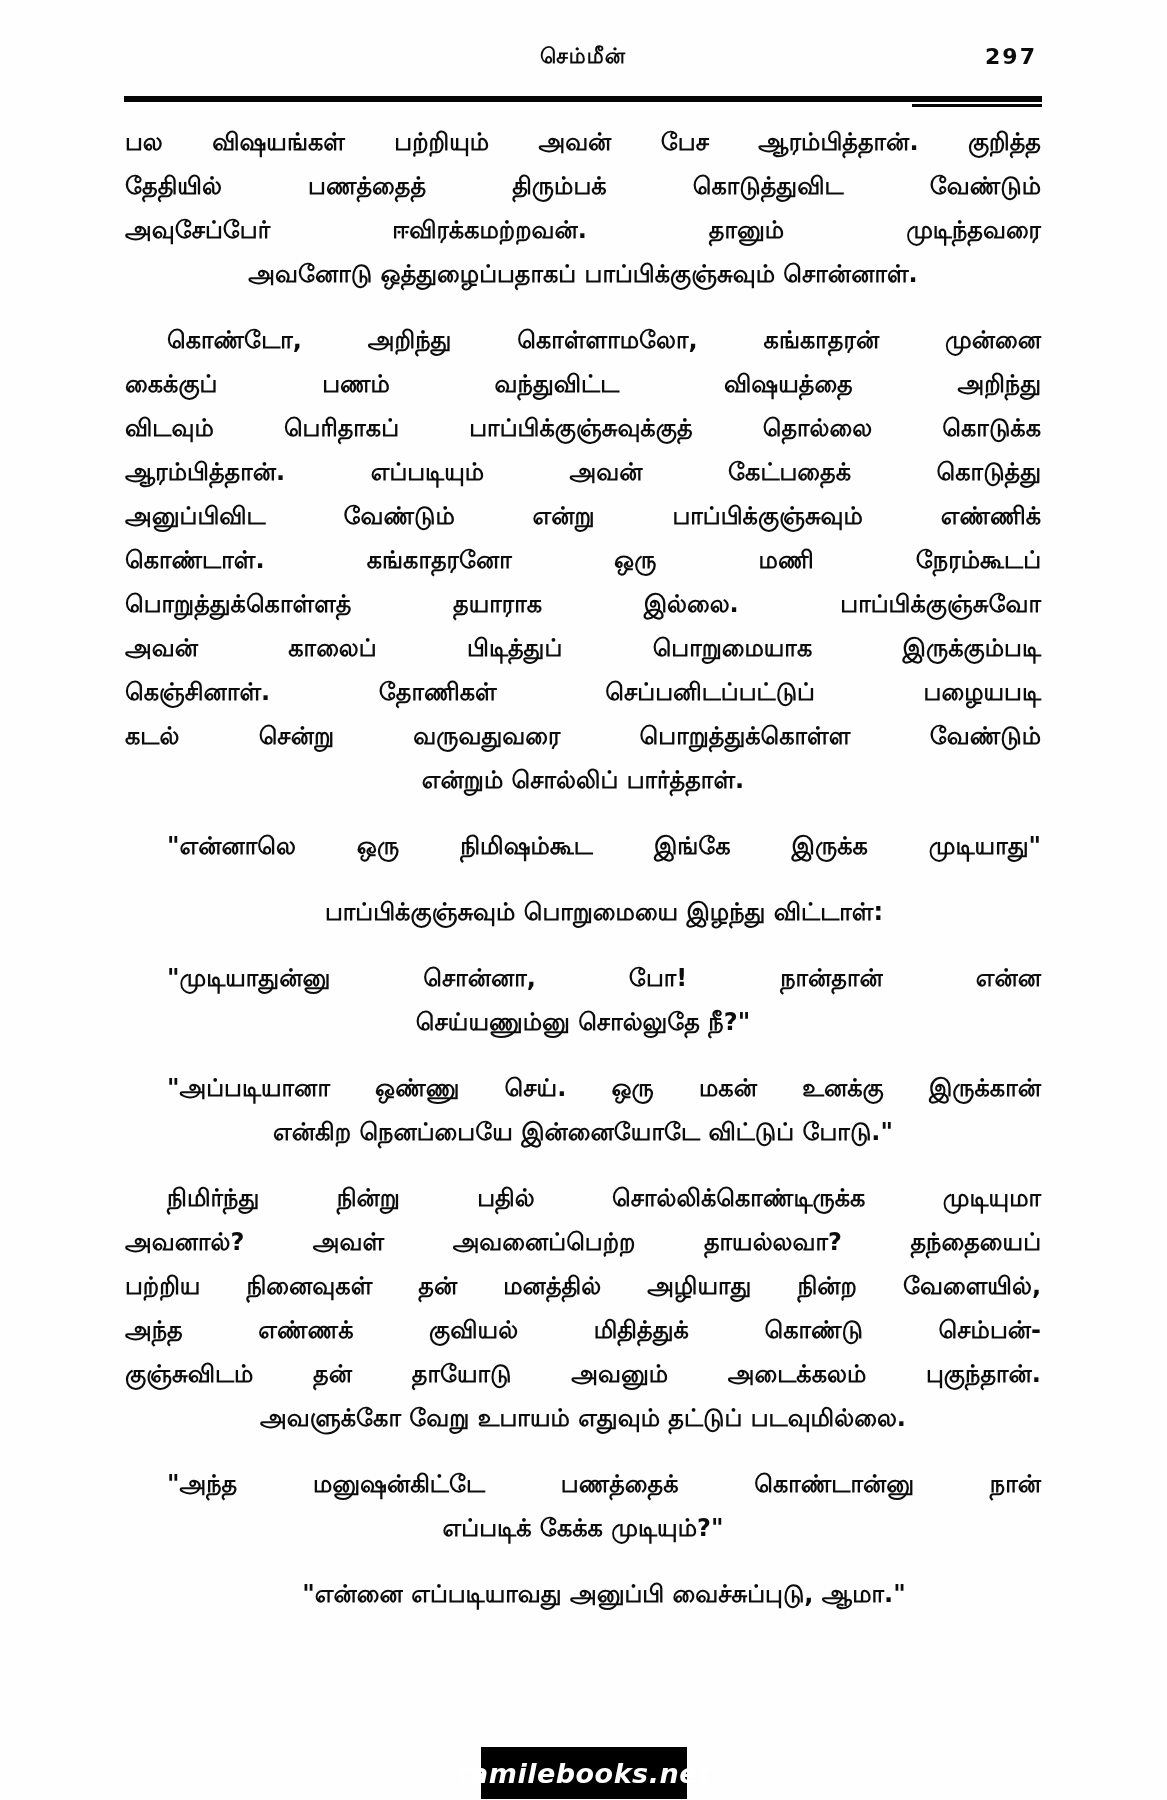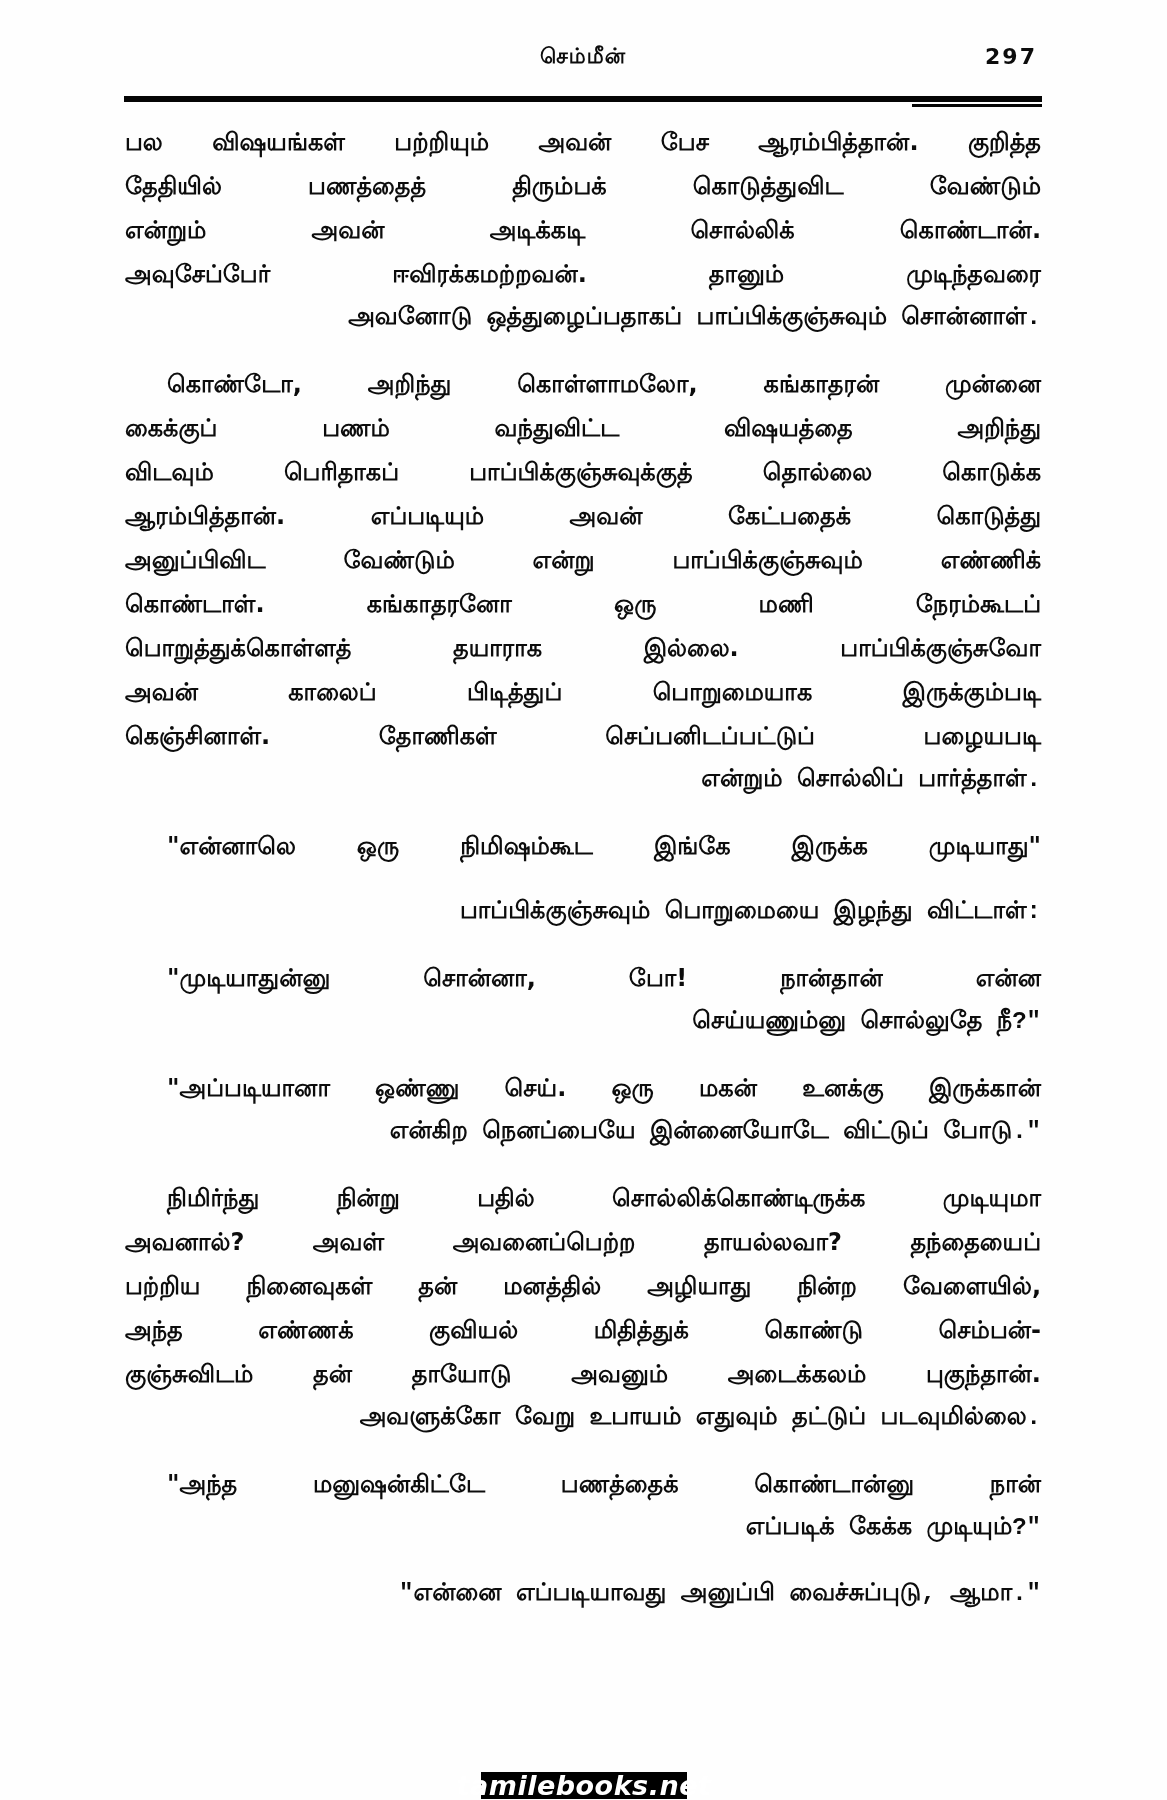--- a/index.html
+++ b/index.html
@@ -63,28 +63,28 @@
   .line {
     font-size: 24px;
     line-height: 44px;
     font-weight: 700;
     white-space: normal;
   }
   .line.just {
     text-align: justify;
     text-align-last: justify;
   }
-  .line.last { text-align: right; font-family: Liberation Mono, monospace; }
+  .line.last { text-align: center; }
   .para.indent .line:first-child { padding-left: 42px; }
   .banner {
     position: absolute;
     bottom: 1px;
     left: 481px;
     width: 206px;
-    height: 27px;
+    height: 52px;
     background: #000000;
     color: #ffffff;
     display: flex;
     align-items: center;
     justify-content: center;
     font-size: 27px;
     font-weight: 700;
     font-style: italic;
     letter-spacing: 0.5px;
   }
@@ -99,34 +99,34 @@
     <div class="page-number">297</div>
   </div>
 
   <div class="header-rule"></div>
   <div class="header-rule-frag"></div>
 
   <div class="body">
       <div class="para">
         <div class="line just">பல விஷயங்கள் பற்றியும் அவன் பேச ஆரம்பித்தான். குறித்த</div>
         <div class="line just">தேதியில் பணத்தைத் திரும்பக் கொடுத்துவிட வேண்டும்</div>
-        <div class="line just">என்றும் அவன் அடிக்கடி சொல்லிக் கொண்டான்.</div>
         <div class="line just">அவுசேப்பேர் ஈவிரக்கமற்றவன். தானும் முடிந்தவரை</div>
         <div class="line last">அவனோடு ஒத்துழைப்பதாகப் பாப்பிக்குஞ்சுவும் சொன்னாள்.</div>
       </div>
       <div class="para indent">
         <div class="line just">கொண்டோ, அறிந்து கொள்ளாமலோ, கங்காதரன் முன்னை</div>
         <div class="line just">கைக்குப் பணம் வந்துவிட்ட விஷயத்தை அறிந்து</div>
         <div class="line just">விடவும் பெரிதாகப் பாப்பிக்குஞ்சுவுக்குத் தொல்லை கொடுக்க</div>
         <div class="line just">ஆரம்பித்தான். எப்படியும் அவன் கேட்பதைக் கொடுத்து</div>
         <div class="line just">அனுப்பிவிட வேண்டும் என்று பாப்பிக்குஞ்சுவும் எண்ணிக்</div>
         <div class="line just">கொண்டாள். கங்காதரனோ ஒரு மணி நேரம்கூடப்</div>
         <div class="line just">பொறுத்துக்கொள்ளத் தயாராக இல்லை. பாப்பிக்குஞ்சுவோ</div>
         <div class="line just">அவன் காலைப் பிடித்துப் பொறுமையாக இருக்கும்படி</div>
         <div class="line just">கெஞ்சினாள். தோணிகள் செப்பனிடப்பட்டுப் பழையபடி</div>
+        <div class="line just">கடல் சென்று வருவதுவரை பொறுத்துக்கொள்ள வேண்டும்</div>
         <div class="line last">என்றும் சொல்லிப் பார்த்தாள்.</div>
       </div>
       <div class="para indent">
         <div class="line just">"என்னாலெ ஒரு நிமிஷம்கூட இங்கே இருக்க முடியாது"</div>
       </div>
       <div class="para indent">
         <div class="line last">பாப்பிக்குஞ்சுவும் பொறுமையை இழந்து விட்டாள்:</div>
       </div>
       <div class="para indent">
         <div class="line just">"முடியாதுன்னு சொன்னா, போ! நான்தான் என்ன</div>

